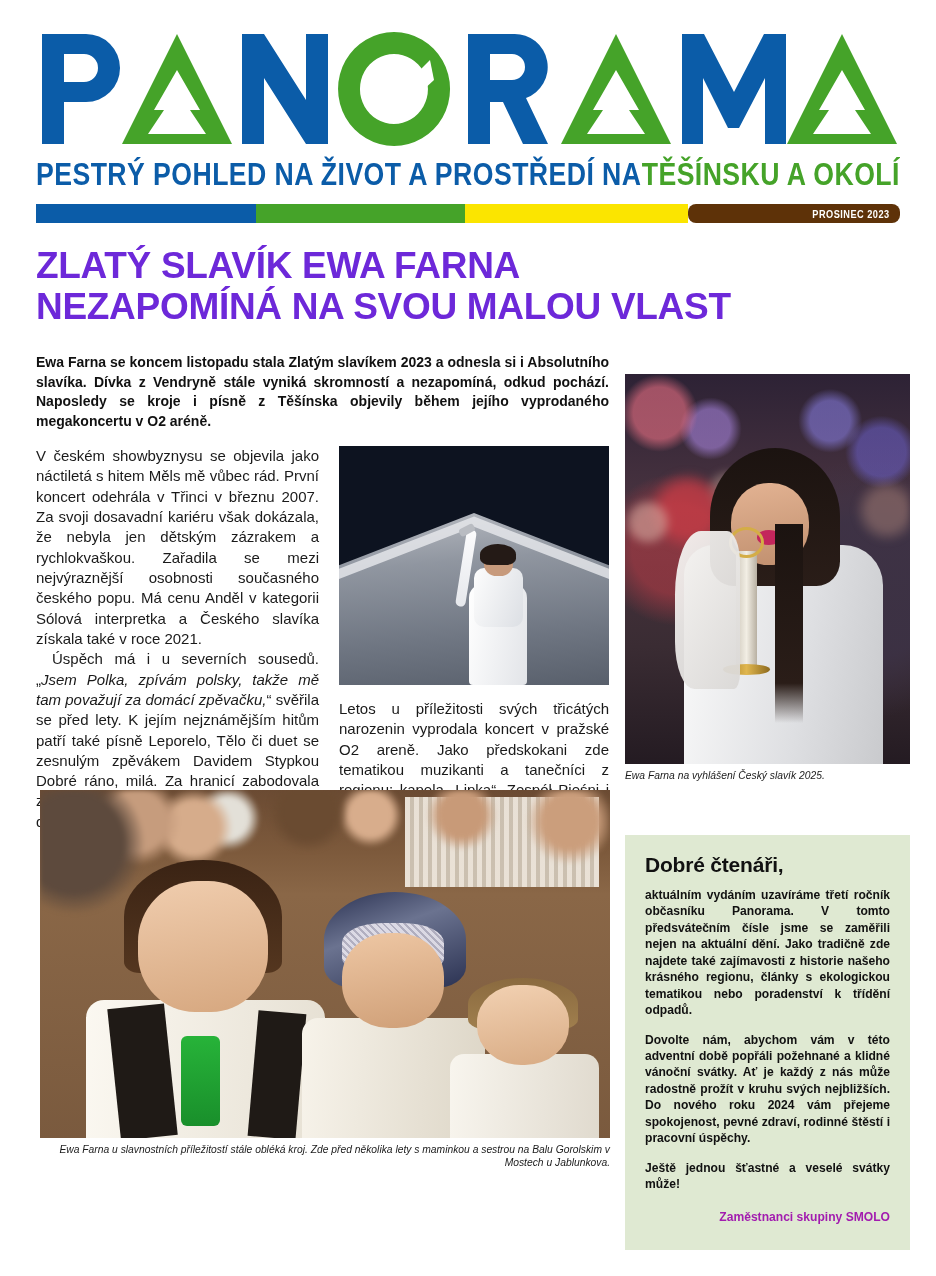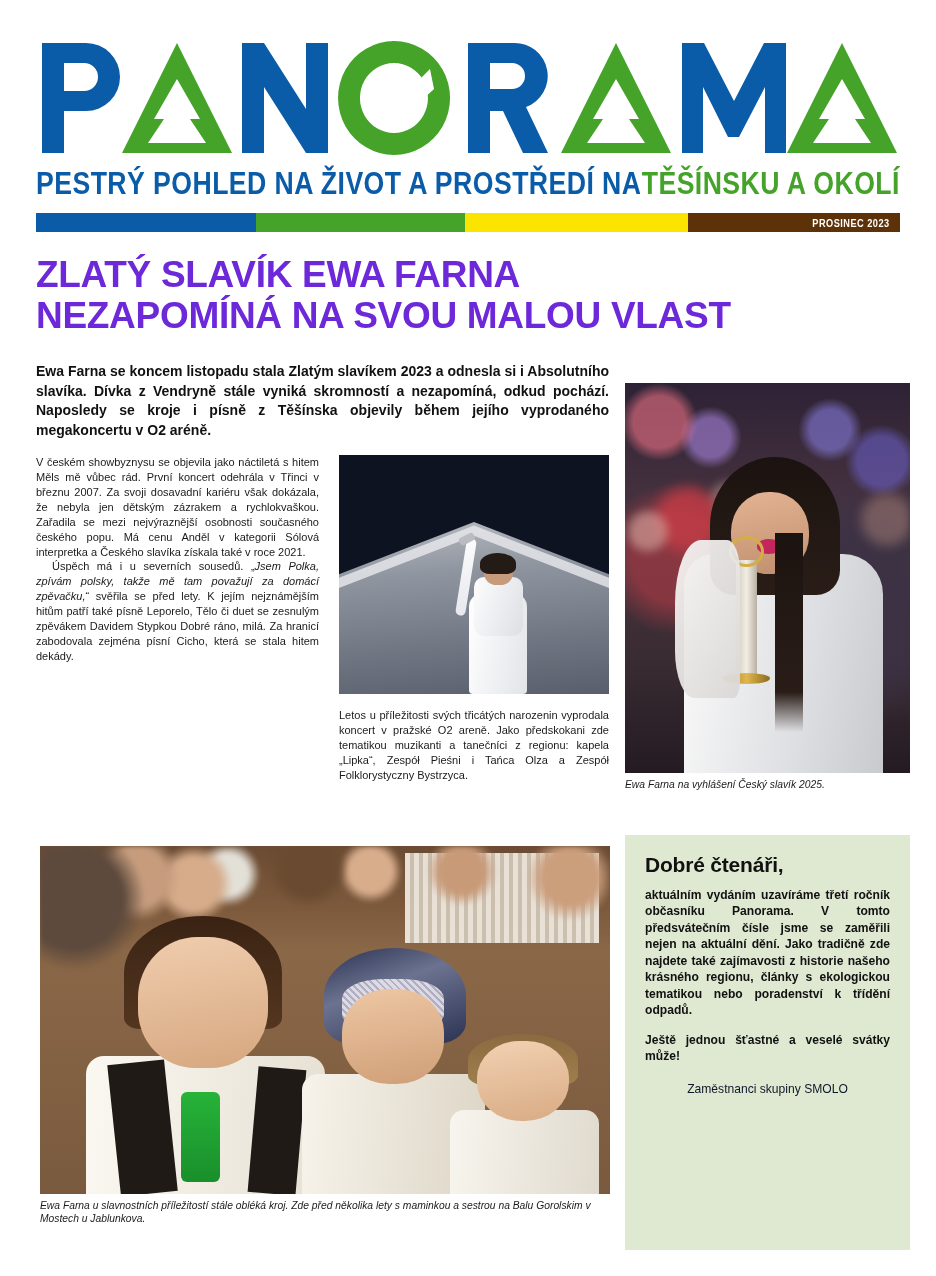--- a/index.html
+++ b/index.html
@@ -7,40 +7,40 @@
   html, body { margin: 0; padding: 0; }
   body {
     width: 936px; height: 1276px;
     background: #ffffff;
     font-family: "Liberation Sans", sans-serif;
     color: #1a1a1a;
     overflow: hidden;
     position: relative;
   }
 
-  .page { position: relative; width: 768px; height: 1276px; padding: 9px 36px; }
+  .page { position: relative; width: 768px; height: 1276px; padding: 0 36px; }
 
   
   .masthead { position: relative; padding-top: 30px; }
   .logo-wrap { height: 118px; position: relative; }
   .logo-svg { display: block; width: 864px; height: 118px; }
 
   .tagline { margin-top: 6px; height: 40px; }
   .tagline-svg { display: block; width: 864px; height: 40px; }
 
   
   .colorbar {
     position: relative; margin-top: 10px;
     height: 19px; width: 864px; display: flex;
   }
   .cb-seg { height: 100%; }
   .cb-blue   { background: #0b5ca8; width: 220px; }
   .cb-green  { background: #45a329; width: 209px; }
   .cb-yellow { background: #fbe500; width: 223px; }
-  .cb-brown  { background: #5e3208; flex: 1 1 auto; position: relative; }
+  .cb-brown  { background: #5e3208; flex: 1 1 auto; position: relative; border-radius: 8px; }
   .issue-date {
     position: absolute; right: 10px; top: 50%;
     transform: translateY(-50%) scaleX(0.80);
     transform-origin: right center;
     color: #ffffff; font-size: 11.5px; font-weight: 700;
     letter-spacing: 0.6px; white-space: nowrap;
     font-family: "Liberation Sans Narrow", "Liberation Sans", sans-serif;
   }
 
   
@@ -67,21 +67,21 @@
 
   
   .content { position: relative; margin-top: 11px; }
 
   .col-left  { position: absolute; left: 0;   top: 0;  width: 283px; }
   .col-mid   { position: absolute; left: 303px; top: 0; width: 270px; }
   .col-right { position: absolute; left: 589px; top: -72px; width: 285px; }
 
   p.body {
     margin: 0;
-    font-size: 11px;
+    font-size: 15px;
     line-height: 1.355;
     text-align: justify;
     text-indent: 0;
     hyphens: auto;
   }
   p.body + p.body { text-indent: 16px; }
   p.body em { font-style: italic; }
 
   
   .photo { position: relative; overflow: hidden; background: #222; }
@@ -303,22 +303,22 @@
   .ed-title {
     font-size: 21px; font-weight: 700; color: #111;
     margin: 0 0 10px 0; letter-spacing: -0.2px;
   }
   .ed-p {
     margin: 0 0 13px 0;
     font-size: 12.1px; line-height: 1.36; font-weight: 700;
     text-align: justify; color: #111;
   }
   .ed-sign {
-    margin: 18px 0 0 0; font-size: 12.1px; font-weight: 400;
-    text-align: center; color: #0f172a;
+    margin: 18px 0 0 0; font-size: 12.1px; font-weight: 700;
+    text-align: right; color: #a21caf;
   }
 </style>
 </head>
 <body>
 
 <div class="page">
 
   <div class="masthead">
 
     <div class="logo-wrap">
@@ -405,21 +405,21 @@
           <div class="trophy"></div>
           <div class="trophy-base"></div>
           <div class="trophy-top"></div>
           <div class="award-arm"></div>
         </div>
       </div>
       <p class="caption">Ewa Farna na vyhlášení Český slavík 2025.</p>
     </div>
   </div>
 
-  <div style="position:absolute; left:40px; top:846px; width:570px;">
+  <div style="position:absolute; left:40px; top:790px; width:570px;text-align:right;">
     <div class="photo photo-folk">
       <div class="folk-bg"></div>
       <div class="folk-rad"></div>
       <div class="folk-backrow"></div>
 
       <div class="folk-girl">
         <div class="folk-girl-blouse"></div>
         <div class="folk-girl-vest"></div>
         <div class="folk-girl-vest2"></div>
         <div class="folk-ribbon"></div>
@@ -439,17 +439,18 @@
         <div class="folk-child-hair"></div>
         <div class="folk-child-face"></div>
       </div>
     </div>
     <p class="caption">Ewa Farna u slavnostních příležitostí stále obléká kroj. Zde před několika lety s maminkou a sestrou na Balu Gorolskim v Mostech u Jablunkova.</p>
   </div>
 
   <div class="editorial">
     <h2 class="ed-title">Dobré čtenáři,</h2>
     <p class="ed-p">aktuálním vydáním uzavíráme třetí ročník občasníku Panorama. V tomto předsvátečním čísle jsme se zaměřili nejen na aktuální dění. Jako tradičně zde najdete také zajímavosti z historie našeho krásného regionu, články s ekologickou tematikou nebo poradenství k třídění odpadů.</p>
+    <p class="ed-p">Dovolte nám, abychom vám v této adventní době popřáli požehnané a klidné vánoční svátky. Ať je každý z nás může radostně prožít v kruhu svých nejbližších. Do nového roku 2024 vám přejeme spokojenost, pevné zdraví, rodinné štěstí i pracovní úspěchy.</p>
     <p class="ed-p">Ještě jednou šťastné a veselé svátky může!</p>
     <p class="ed-sign">Zaměstnanci skupiny SMOLO</p>
   </div>
 
 </div>
 
 </body></html>

